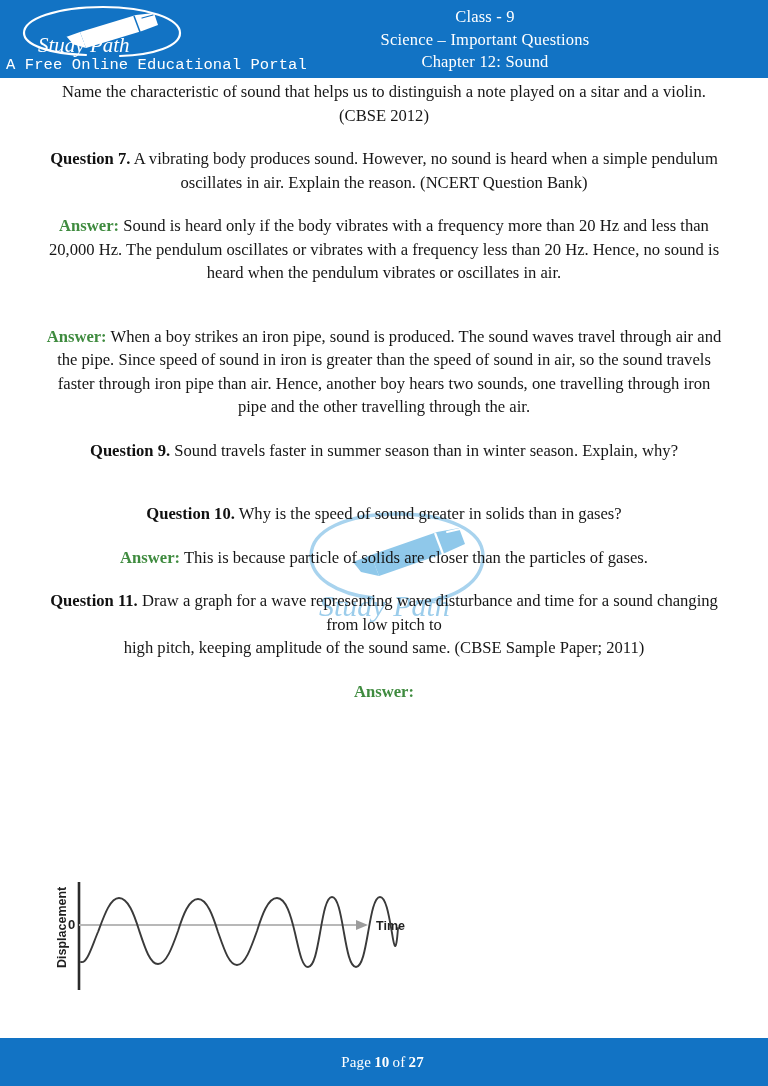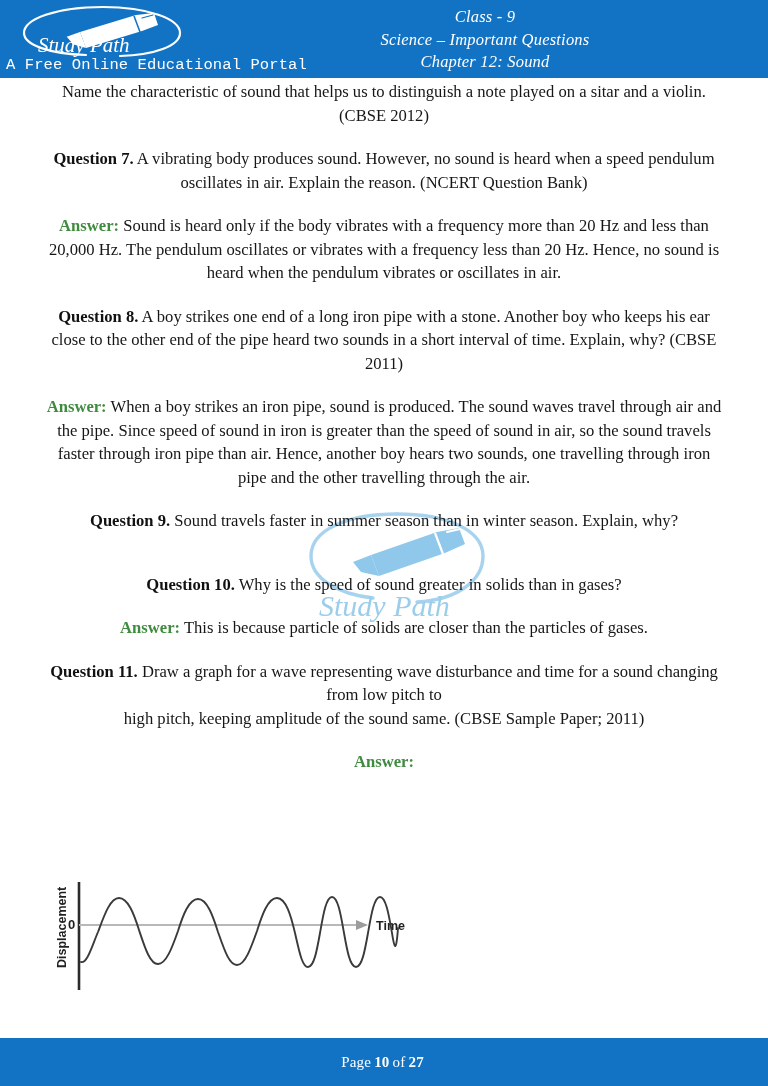--- a/index.html
+++ b/index.html
@@ -70,21 +70,20 @@
     width: 510px;
     text-align: center;
     color: #ffffff;
   }
   .header-titles div {
     font-family: "Liberation Serif", "DejaVu Serif", serif;
     font-size: 16.5px;
     line-height: 22.5px;
     letter-spacing: 0.2px;
     white-space: nowrap;
-    font-style: italic;
   }
 
   
   .footer {
     position: absolute;
     left: 0;
     bottom: 0;
     width: 768px;
     height: 48px;
     background: #1273c4;
@@ -199,29 +198,28 @@
     <text x="22" y="108" font-family="'Liberation Serif','DejaVu Serif',serif" font-size="30" font-style="italic" fill="#9ccdeb">Study Path</text>
   </svg>
 
   <div class="content">
 
     <p class="para"><span>Name the characteristic of sound that helps us to distinguish a note played on a sitar and a violin. (CBSE 2012)</span></p>
 
     <div class="gap-lg"></div>
 
 
-    <p class="para"><span class="lbl-question">Question 7.</span><span> A vibrating body produces sound. However, no sound is heard when a speed pendulum oscillates in air. Explain the reason. (NCERT Question Bank)</span></p>
+    <p class="para"><span class="lbl-question">Question 7.</span><span> A vibrating body produces sound. However, no sound is heard when a simple pendulum oscillates in air. Explain the reason. (NCERT Question Bank)</span></p>
 
     <div class="gap-lg"></div>
 
     <p class="para"><span class="lbl-answer">Answer:</span><span> Sound is heard only if the body vibrates with a frequency more than 20 Hz and less than 20,000 Hz. The pendulum oscillates or vibrates with a frequency less than 20 Hz. Hence, no sound is heard when the pendulum vibrates or oscillates in air.</span></p>
 
     <div class="gap-lg"></div>
 
-    <p class="para"><span class="lbl-question">Question 8.</span><span> A boy strikes one end of a long iron pipe with a stone. Another boy who keeps his ear close to the other end of the pipe heard two sounds in a short interval of time. Explain, why? (CBSE 2011)</span></p>
 
     <div class="gap-lg"></div>
 
     <p class="para"><span class="lbl-answer">Answer:</span><span> When a boy strikes an iron pipe, sound is produced. The sound waves travel through air and the pipe. Since speed of sound in iron is greater than the speed of sound in air, so the sound travels faster through iron pipe than air. Hence, another boy hears two sounds, one travelling through iron pipe and the other travelling through the air.</span></p>
 
     <div class="gap-lg"></div>
 
     <p class="para"><span class="lbl-question">Question 9.</span><span> Sound travels faster in summer season than in winter season. Explain, why?</span></p>
 
     <div class="gap-lg"></div>

